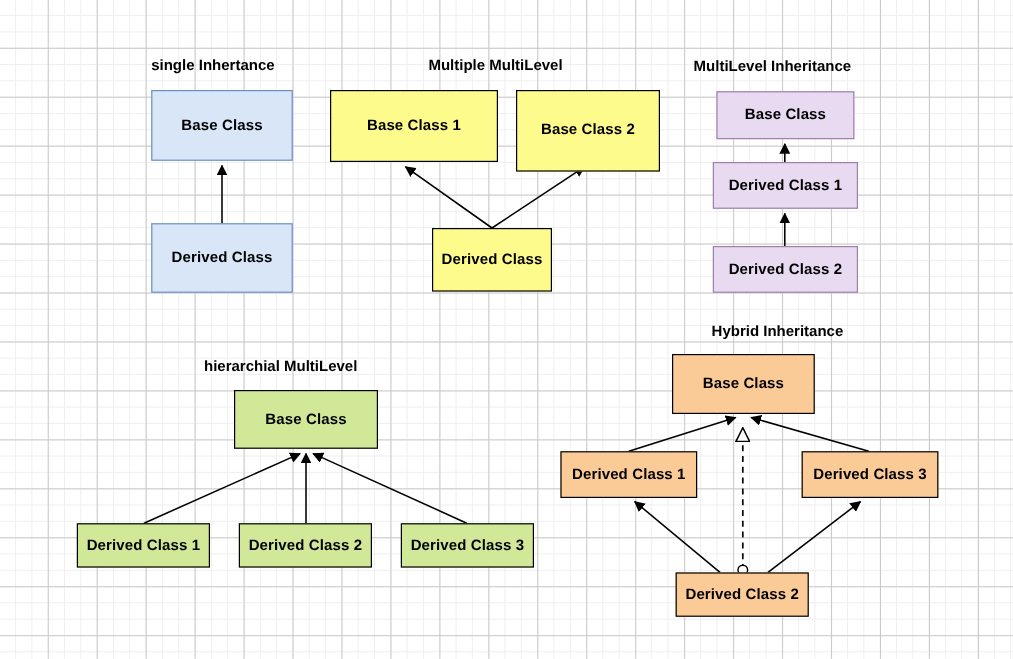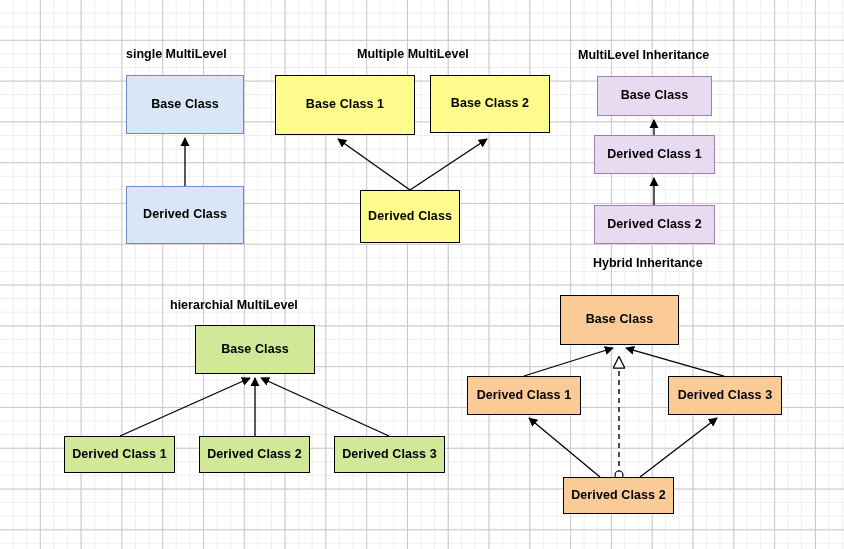--- a/index.html
+++ b/index.html
@@ -91,31 +91,31 @@
         <line x1="524" y1="376" x2="613" y2="348" stroke="#000000" stroke-width="1.3" marker-end="url(#arrow-filled)"></line>
         <line x1="724" y1="376" x2="626" y2="348" stroke="#000000" stroke-width="1.3" marker-end="url(#arrow-filled)"></line>
         <line x1="600" y1="477" x2="529" y2="418" stroke="#000000" stroke-width="1.3" marker-end="url(#arrow-filled)"></line>
         <line x1="640" y1="477" x2="717" y2="418" stroke="#000000" stroke-width="1.3" marker-end="url(#arrow-filled)"></line>
         <line x1="619" y1="475" x2="619" y2="357" stroke="#000000" stroke-width="1.4" stroke-dasharray="5,4" marker-end="url(#arrow-hollow)"></line>
         <circle cx="619" cy="475" r="4" fill="#ffffff" stroke="#000000" stroke-width="1.2"></circle>
       </g>
   </svg>
 
   <div id="titles-layer">
-      <div class="title" style="left: 126px; top: 47px;">single MultiLevel</div>
+      <div class="title" style="left: 126px; top: 47px;">single Inhertance</div>
       <div class="title" style="left: 357px; top: 47px;">Multiple MultiLevel</div>
       <div class="title" style="left: 578px; top: 48px; text-align: right;">MultiLevel Inheritance</div>
       <div class="title" style="left: 170px; top: 298px;">hierarchial MultiLevel</div>
-      <div class="title" style="left: 545px; top: 256px; padding-left: 48px;">Hybrid Inheritance</div>
+      <div class="title" style="left: 545px; top: 269px; padding-left: 48px;">Hybrid Inheritance</div>
     </div>
   <div id="nodes-layer">
       <div class="node blue" style="left: 126px; top: 75px; width: 118px; height: 59px;">Base Class</div>
       <div class="node blue" style="left: 126px; top: 186px; width: 118px; height: 58px;">Derived Class</div>
       <div class="node yellow" style="left: 275px; top: 75px; width: 140px; height: 60px;">Base Class 1</div>
-      <div class="node yellow" style="left: 430px; top: 75px; width: 120px; height: 58px;">Base Class 2</div>
+      <div class="node yellow" style="left: 430px; top: 75px; width: 120px; height: 68px;">Base Class 2</div>
       <div class="node yellow" style="left: 360px; top: 190px; width: 100px; height: 53px;">Derived Class</div>
       <div class="node purple" style="left: 597px; top: 76px; width: 115px; height: 40px;">Base Class</div>
       <div class="node purple" style="left: 594px; top: 135px; width: 121px; height: 39px;">Derived Class 1</div>
       <div class="node purple" style="left: 594px; top: 205px; width: 121px; height: 39px;">Derived Class 2</div>
       <div class="node green" style="left: 195px; top: 325px; width: 120px; height: 49px;">Base Class</div>
       <div class="node green" style="left: 64px; top: 436px; width: 111px; height: 37px;">Derived Class 1</div>
       <div class="node green" style="left: 199px; top: 436px; width: 111px; height: 37px;">Derived Class 2</div>
       <div class="node green" style="left: 334px; top: 436px; width: 111px; height: 37px;">Derived Class 3</div>
       <div class="node orange" style="left: 560px; top: 295px; width: 119px; height: 50px;">Base Class</div>
       <div class="node orange" style="left: 467px; top: 376px; width: 114px; height: 39px;">Derived Class 1</div>

